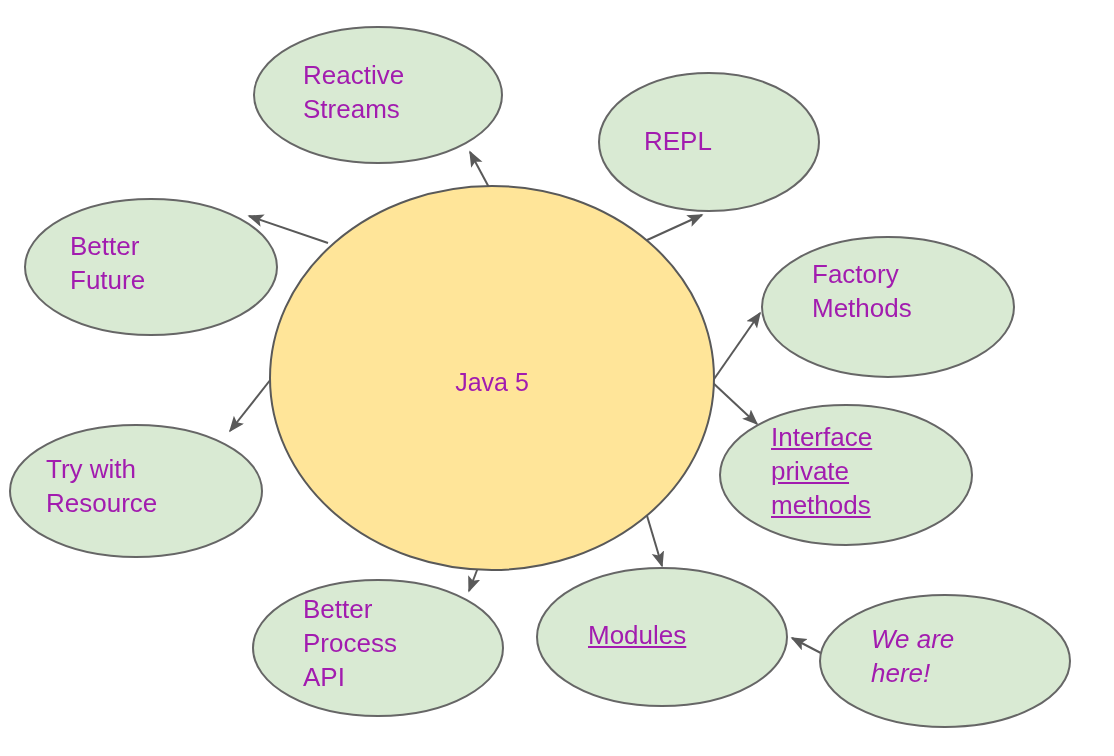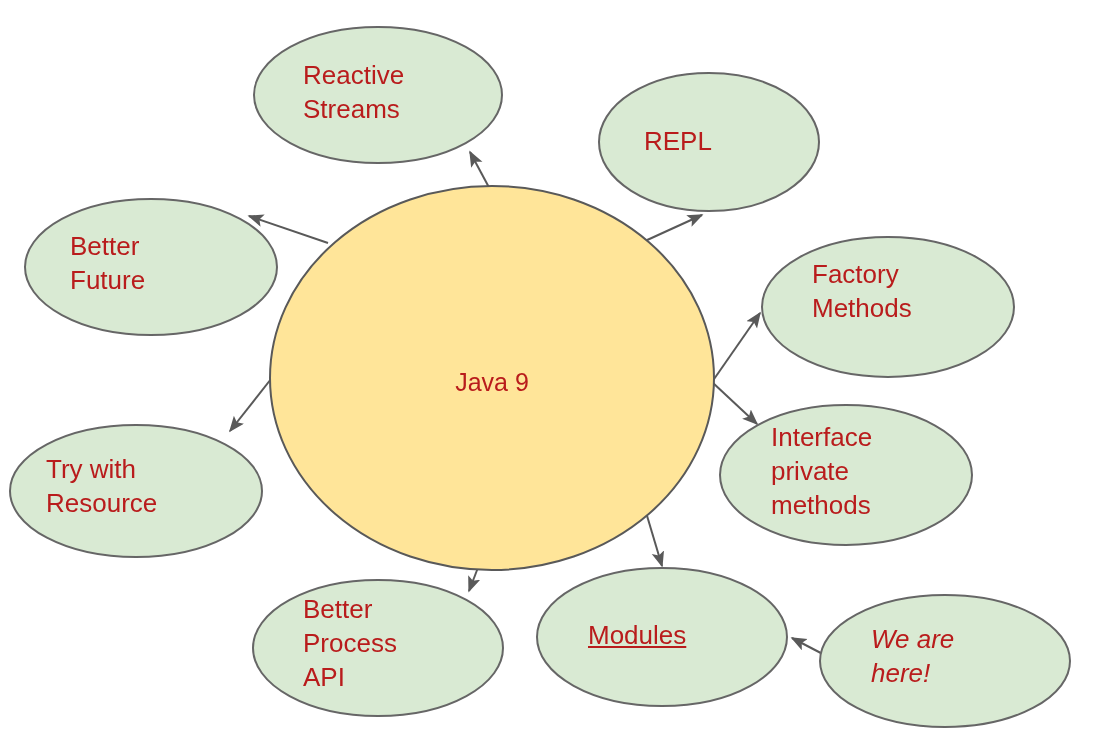--- a/index.html
+++ b/index.html
@@ -24,21 +24,21 @@
     top: 0;
     width: 1114px;
     height: 756px;
     display: block;
   }
   .node-label {
     position: absolute;
     font-family: "Liberation Sans", sans-serif;
     font-size: 26px;
     line-height: 1.31;
-    color: #b91c1c;
+    color: #a21caf;
     white-space: pre-line;
     pointer-events: none;
     text-align: left;
   }
   .node-label.center-label {
     font-size: 25px;
     text-align: center;
   }
   .ellipse-shape {
     cursor: default;
@@ -74,29 +74,29 @@
         <ellipse cx="888" cy="307" rx="126" ry="70" fill="#d9ead3" stroke="#666666" stroke-width="2" class="ellipse-shape"></ellipse>
         <ellipse cx="846" cy="475" rx="126" ry="70" fill="#d9ead3" stroke="#666666" stroke-width="2" class="ellipse-shape"></ellipse>
         <ellipse cx="136" cy="491" rx="126" ry="66" fill="#d9ead3" stroke="#666666" stroke-width="2" class="ellipse-shape"></ellipse>
         <ellipse cx="378" cy="648" rx="125" ry="68" fill="#d9ead3" stroke="#666666" stroke-width="2" class="ellipse-shape"></ellipse>
         <ellipse cx="662" cy="637" rx="125" ry="69" fill="#d9ead3" stroke="#666666" stroke-width="2" class="ellipse-shape"></ellipse>
         <ellipse cx="945" cy="661" rx="125" ry="66" fill="#d9ead3" stroke="#666666" stroke-width="2" class="ellipse-shape"></ellipse>
       </g>
   </svg>
 
   <div id="labels-layer">
-      <div class="node-label center-label" style="left: 372px; top: 366px; width: 240px;">Java 9</div>
+      <div class="node-label center-label" style="left: 372px; top: 366px; width: 240px;">Java 5</div>
       <div class="node-label" style="left: 303px; top: 58px;">Reactive
 Streams</div>
       <div class="node-label" style="left: 644px; top: 124px; text-align: right;">REPL</div>
       <div class="node-label" style="left: 70px; top: 229px;">Better
 Future</div>
       <div class="node-label" style="left: 812px; top: 257px;">Factory
 Methods</div>
-      <div class="node-label" style="left: 771px; top: 420px;">Interface
+      <div class="node-label" style="left: 771px; top: 420px; text-decoration: underline;">Interface
 private
 methods</div>
       <div class="node-label" style="left: 46px; top: 452px;">Try with
 Resource</div>
       <div class="node-label" style="left: 303px; top: 592px;">Better
 Process
 API</div>
       <div class="node-label" style="left: 588px; top: 618px; text-decoration: underline;">Modules</div>
       <div class="node-label" style="left: 871px; top: 622px; font-style: italic;">We are
 here!</div>

